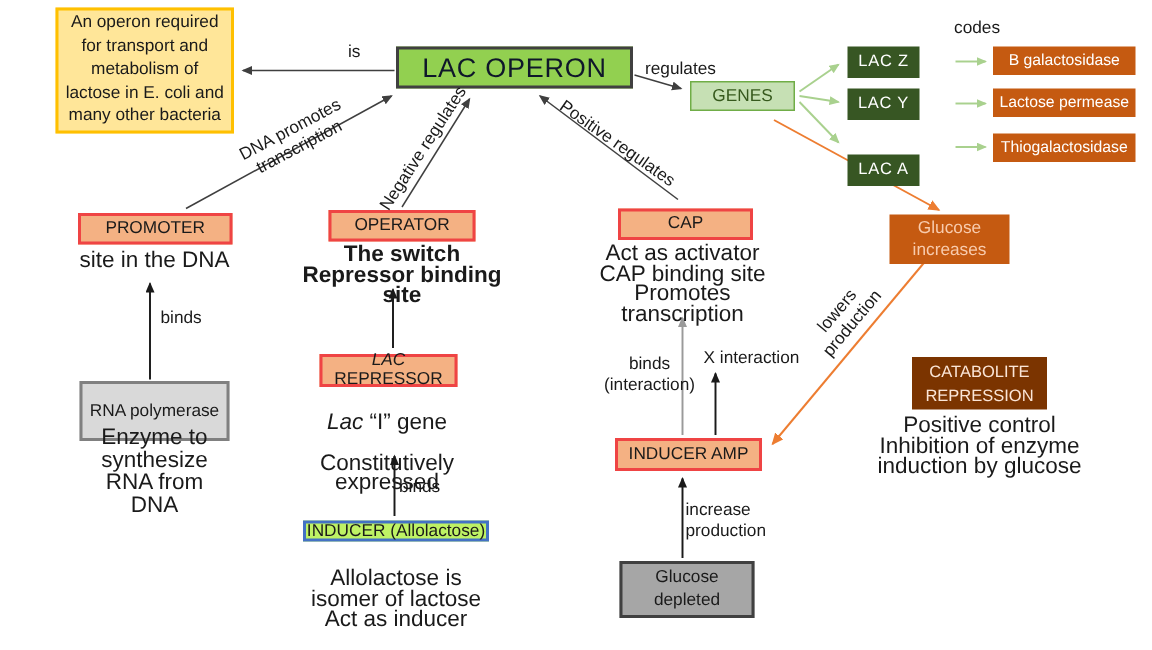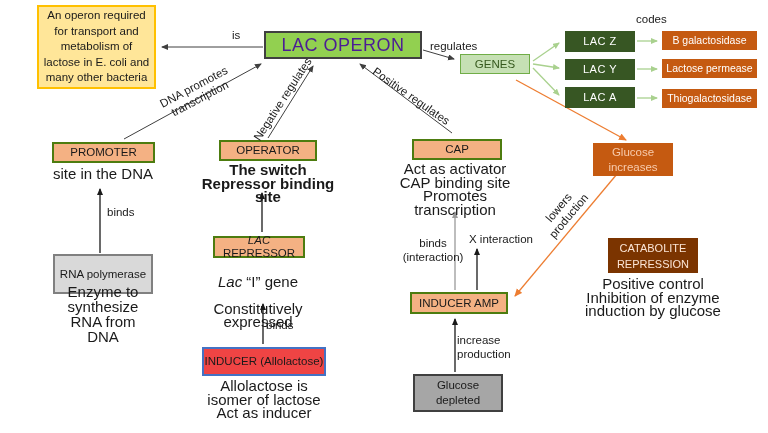--- a/index.html
+++ b/index.html
@@ -14,35 +14,35 @@
   }
   .note{
     position:absolute;text-align:center;white-space:pre-line;
     font-size:15px;line-height:13.5px;color:#1a1a1a;
   }
   .elabel{position:absolute;font-size:11.5px;line-height:13px;color:#1a1a1a;white-space:pre-line;}
   .rot{text-align:center;}
 
   
   #desc{left:37px;top:5px;width:119px;height:84px;background:#ffe699;border:2px solid #ffc000;line-height:15.5px;font-size:11.5px;}
-  #lacoperon{left:264px;top:31px;width:158px;height:28px;background:#92d050;border:2px solid #404040;font-size:18px;letter-spacing:0.5px;color:#4c1d95;}
+  #lacoperon{left:264px;top:31px;width:158px;height:28px;background:#92d050;border:2px solid #404040;font-size:18px;letter-spacing:0.5px;color:#0f172a;}
   #genes{left:460px;top:54px;width:70px;height:20px;background:#c6e0b4;border:1px solid #70ad47;color:#36591d;}
-  .gene{left:565px;width:70px;height:21px;background:#375623;color:#ffffff;font-size:11px;letter-spacing:0.5px;}
-  #lacz{top:31px;} #lacy{top:59px;} #laca{top:87px;}
+  .gene{left:565px;width:48px;height:21px;background:#375623;color:#ffffff;font-size:11px;letter-spacing:0.5px;}
+  #lacz{top:31px;} #lacy{top:59px;} #laca{top:103px;}
   .product{left:662px;width:95px;height:19px;background:#c55a11;color:#ffffff;font-size:10.5px;}
   #bgal{top:31px;} #lper{top:59px;} #thio{top:89px;}
-  .salmon{background:#f4b183;border:2px solid #4d7c0f;}
+  .salmon{background:#f4b183;border:2px solid #ef4444;}
   #promoter{left:52px;top:142px;width:103px;height:21px;}
   #operator{left:219px;top:140px;width:98px;height:21px;}
   #cap{left:412px;top:139px;width:90px;height:21px;}
   #lacrep{left:213px;top:236px;width:92px;height:22px;justify-content:flex-end;}
   #cyclicamp{left:410px;top:292px;width:98px;height:22px;}
   #rnapol{left:53px;top:254px;width:100px;height:40px;background:#d9d9d9;border:2px solid #808080;}
   #glucdep{left:413px;top:374px;width:90px;height:38px;background:#a6a6a6;border:2px solid #404040;line-height:15px;}
-  #inducer{left:202px;top:347px;width:124px;height:29px;background:#ef4444;border:2px solid #4472c4;}
+  #inducer{left:202px;top:347px;width:124px;height:14px;background:#bef264;border:2px solid #4472c4;}
   #glucinc{left:593px;top:143px;width:80px;height:33px;background:#c55a11;color:#f8cbad;line-height:15px;}
   #catabolite{left:608px;top:238px;width:90px;height:35px;background:#7b3400;color:#fbe5d6;font-size:11px;line-height:16px;}
 
   
   #note-promoter{left:40px;top:167px;width:126px;}
   #note-rnapol{left:53px;top:284px;width:100px;line-height:15px;}
   #note-operator{left:196px;top:163px;width:144px;font-weight:bold;}
   #note-lacrep{left:198px;top:261px;width:120px;}
   #note-inducer{left:202px;top:379px;width:124px;}
   #note-cap{left:383px;top:162px;width:144px;}

